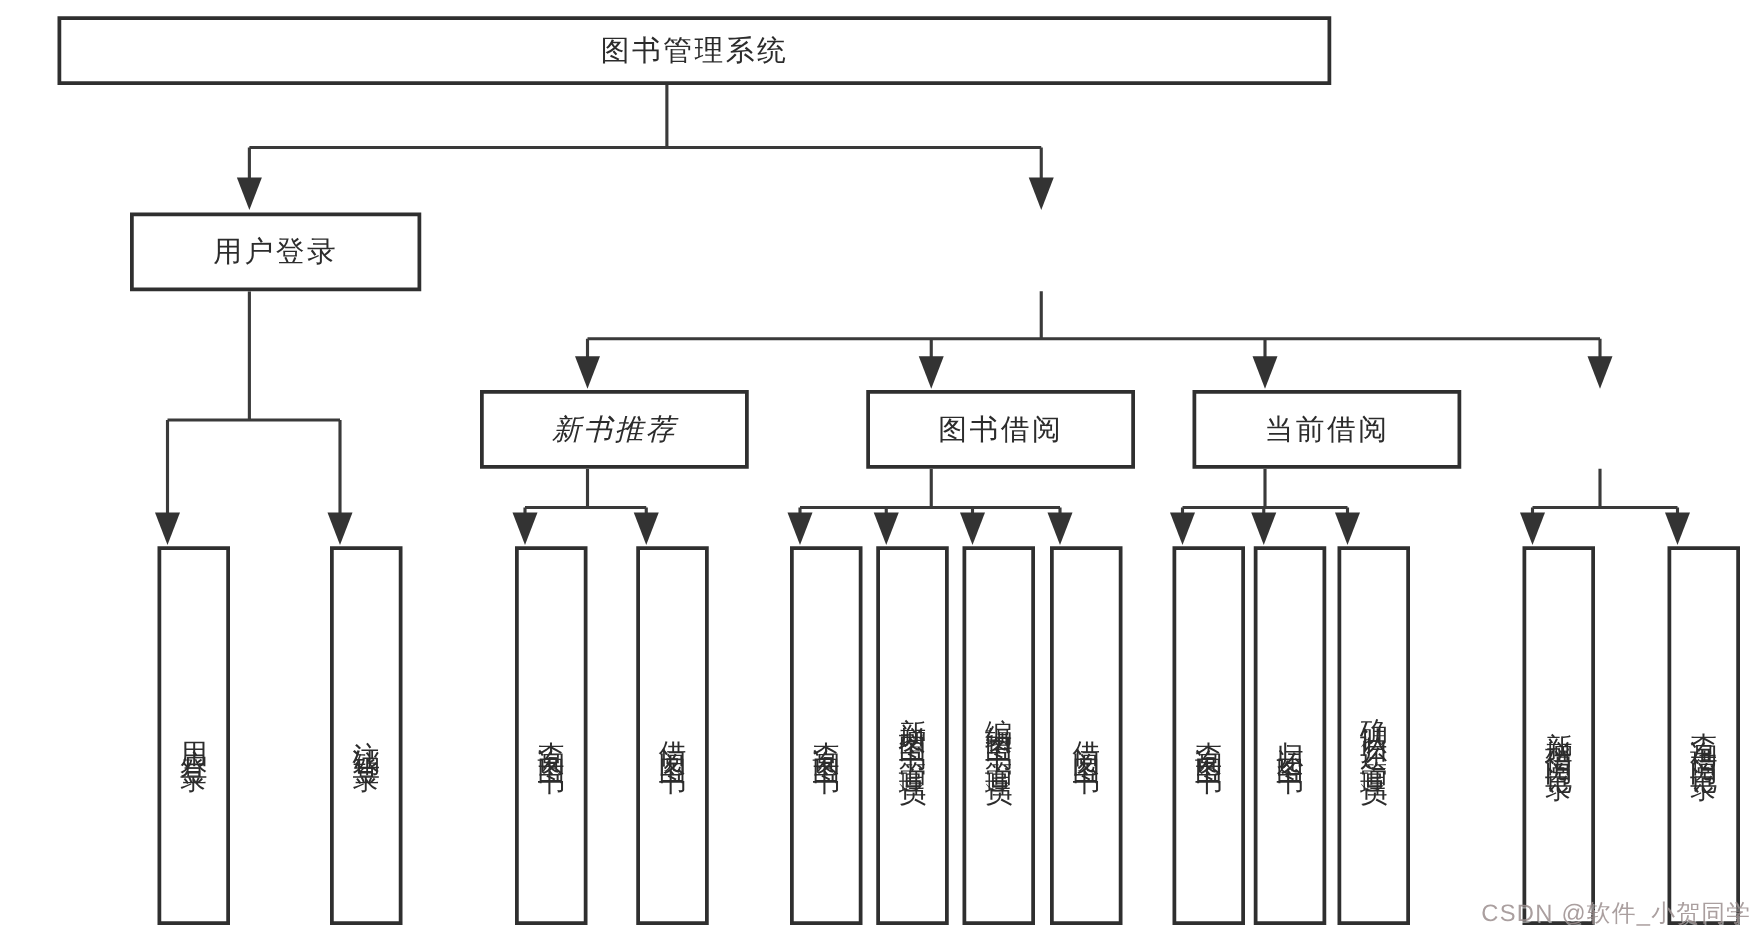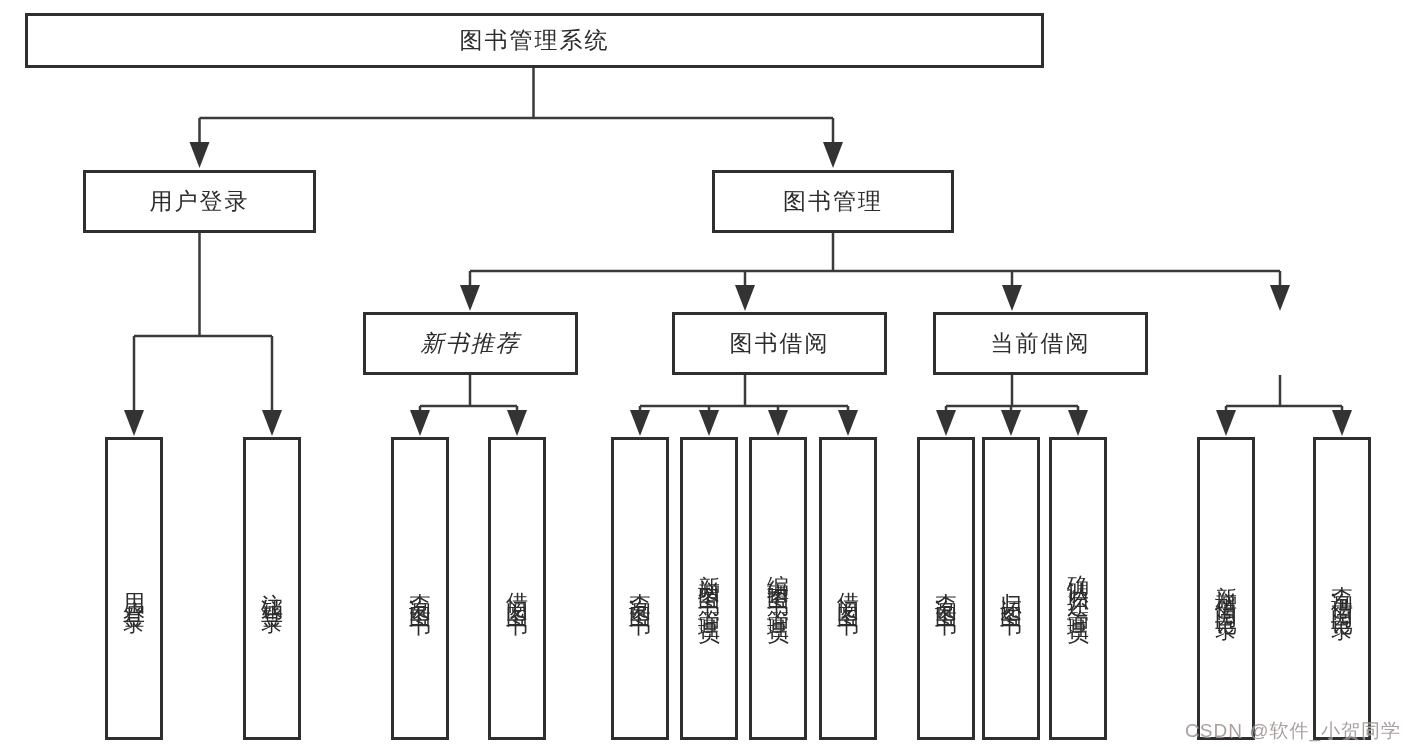--- a/index.html
+++ b/index.html
@@ -16,20 +16,21 @@
   .box {
     position:absolute;
     background:#ffffff;
     border:3px solid #2f2f2f;
     box-sizing:border-box;
     display:flex; align-items:center; justify-content:center;
     color:#2c2c2c;
     font-size:23px;
     letter-spacing:2px;
     white-space:nowrap;
+    margin-left:21px;
   }
   .root { left:25px;  top:13px;  width:1019px; height:55px; }
   .l1   { top:170px; height:63px; }
   .l1a  { left:83px;  width:233px; }
   .l1b  { left:712px; width:242px; }
   .l2   { top:312px; height:63px; width:215px; }
   .l2a  { left:363px;font-style:italic; }  .l2b { left:672px; }  .l2c { left:933px; }  .l2d { left:1172px; }
   .leaf { top:437px; height:303px; width:58px; letter-spacing:0; }
   .vtext {
     writing-mode:vertical-rl;
@@ -95,21 +96,20 @@
     <g>
       <path d="M1280 375 V406 M1226 406 H1342 M1226 406 V412 M1342 406 V412"></path>
       <polygon points="1216,410 1236,410 1226,436"></polygon>
       <polygon points="1332,410 1352,410 1342,436"></polygon>
     </g>
   </svg>
 
   <div class="box root">图书管理系统</div>
 
   <div class="box l1 l1a">用户登录</div>
-  <div class="box l1 l1b">图书管理</div>
 
   <div class="box l2 l2a">新书推荐</div>
   <div class="box l2 l2b">图书借阅</div>
   <div class="box l2 l2c">当前借阅</div>
 
   <div class="box leaf" style="left:105px">
     <span class="vtext">用户登录</span>
   </div>
   <div class="box leaf" style="left:243px">
     <span class="vtext">注销登录</span>

